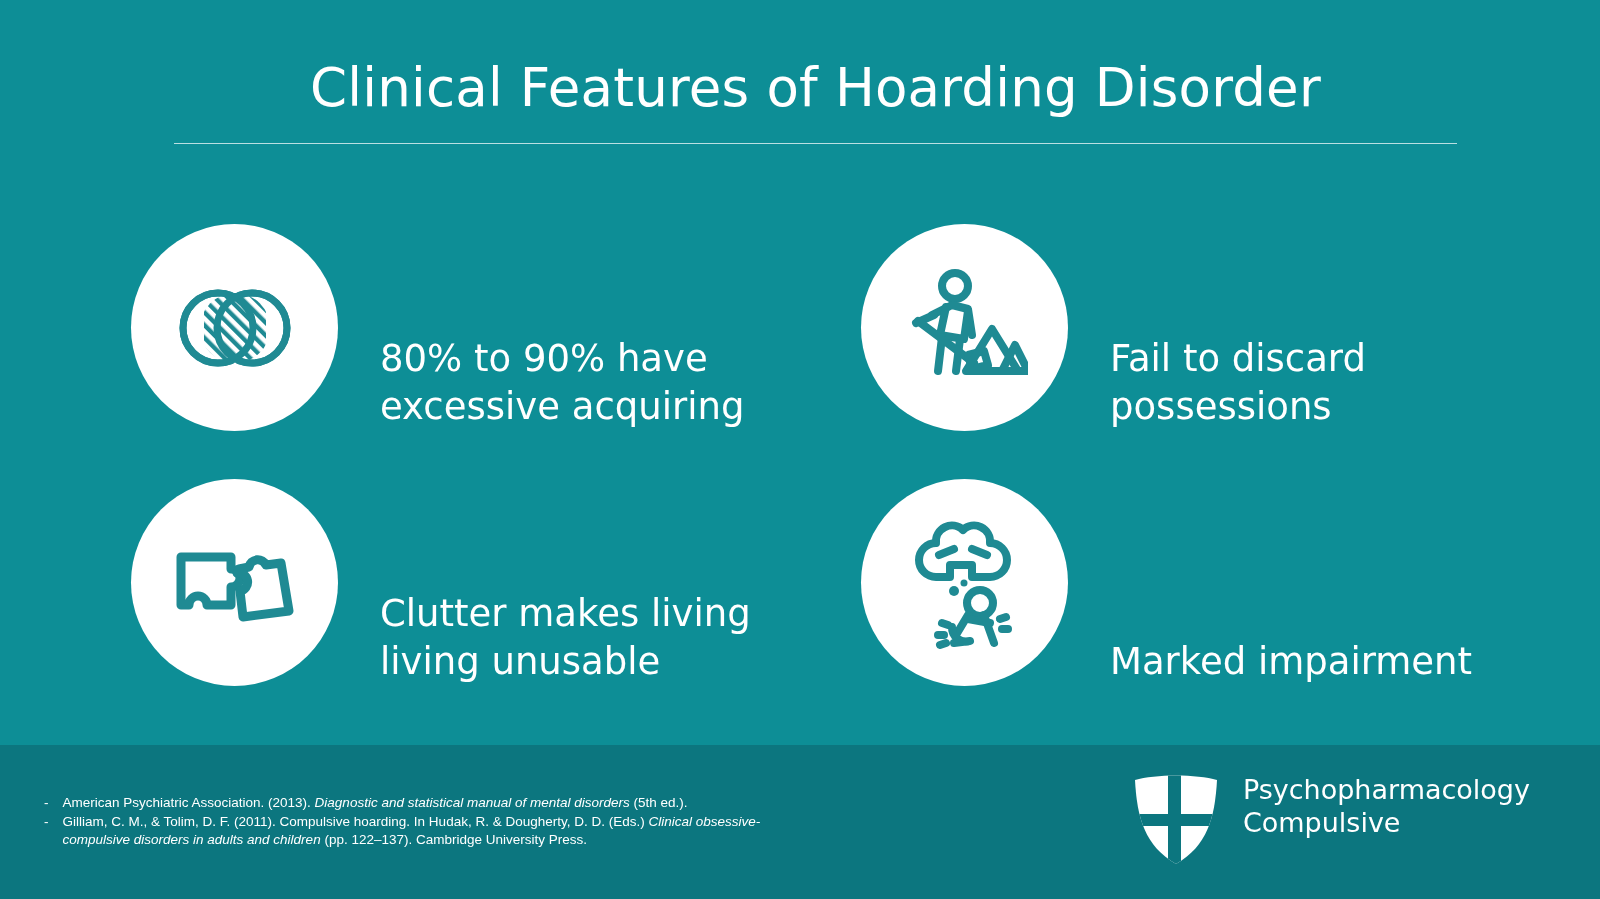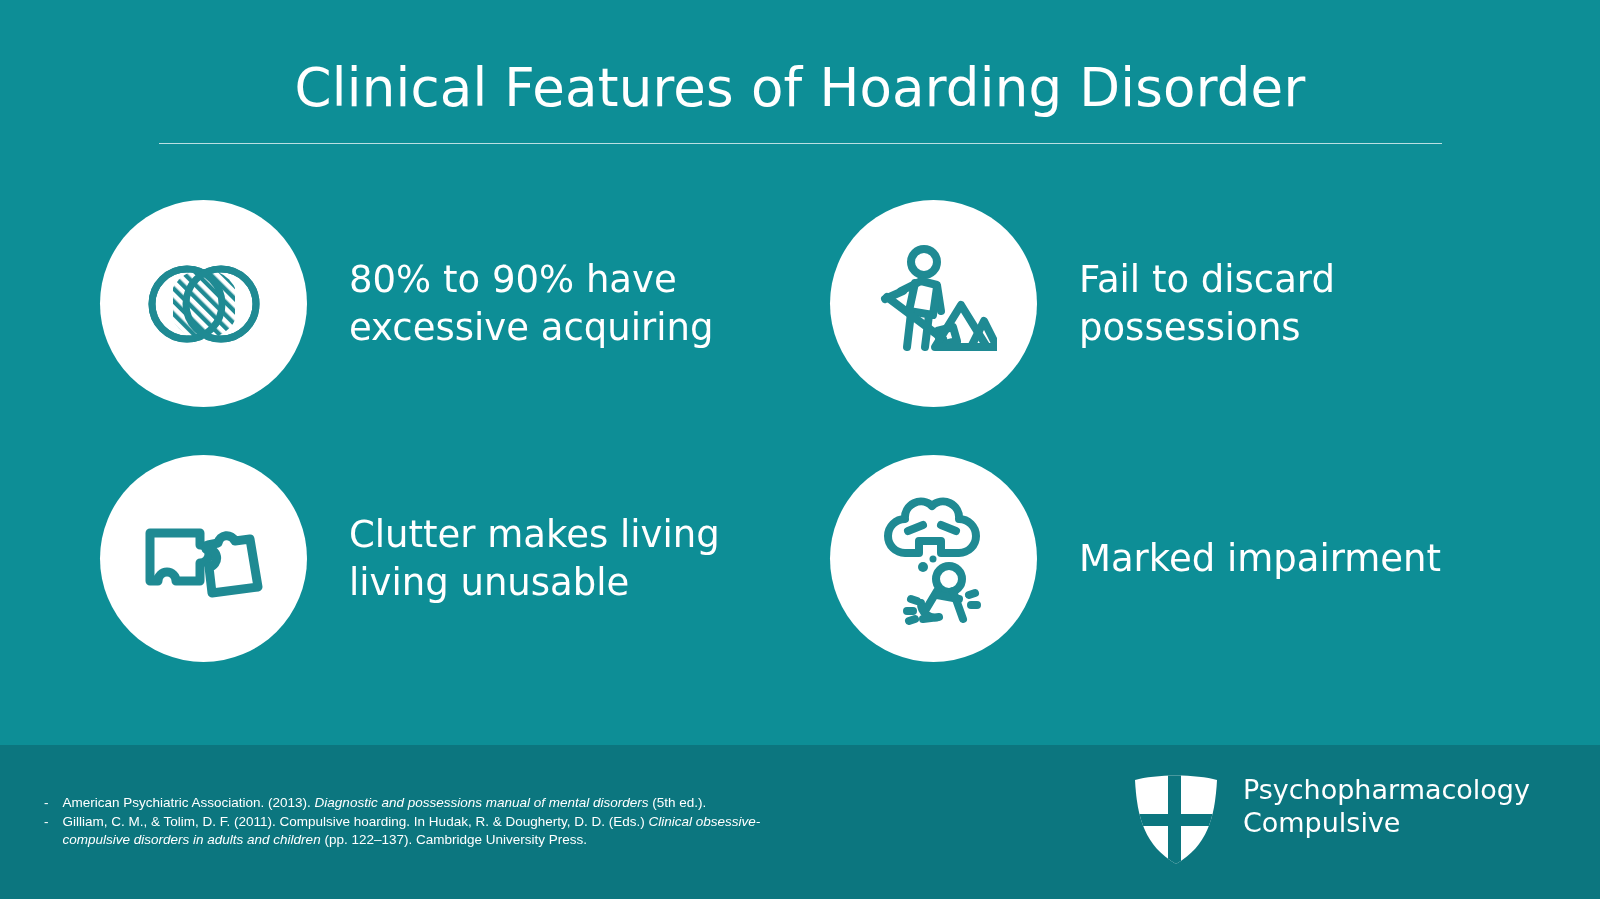--- a/index.html
+++ b/index.html
@@ -17,20 +17,21 @@
   }
 
   
   .slide {
     position: relative;
     width: 1600px;
     height: 899px;
     background: #0d8e96;
     display: flex;
     flex-direction: column;
+    padding-left: 31px;
   }
 
   
   .title-zone {
     padding-top: 58px;
     flex: 0 0 auto;
   }
   .slide-title {
     text-align: center;
     color: #ffffff;
@@ -54,21 +55,21 @@
     grid-template-columns: 730px 730px;
     grid-template-rows: 255px 255px;
     column-gap: 0px;
     row-gap: 0px;
     padding: 32px 0 0 100px;
     align-content: start;
   }
 
   .feature {
     display: flex;
-    align-items: center;
+    align-items: flex-end;
     gap: 42px;
   }
 
   .icon-circle {
     flex: 0 0 auto;
     width: 207px;
     height: 207px;
     border-radius: 50%;
     background: #ffffff;
     display: flex;
@@ -272,21 +273,21 @@
       <div class="feature-text">Marked impairment</div>
     </div>
 
   </div>
 
   <div class="footer">
 
     <div class="references">
       <div class="ref-line">
         <span class="ref-dash">-</span>
-        <span class="ref-body"><span>American Psychiatric Association. (2013). </span><i>Diagnostic and possessions manual of mental disorders</i><span> (5th ed.).</span></span>
+        <span class="ref-body"><span>American Psychiatric Association. (2013). </span><i>Diagnostic and statistical manual of mental disorders</i><span> (5th ed.).</span></span>
       </div>
       <div class="ref-line">
         <span class="ref-dash">-</span>
         <span class="ref-body"><span>Gilliam, C. M., &amp; Tolim, D. F. (2011). Compulsive hoarding. In Hudak, R. &amp; Dougherty, D. D. (Eds.) </span><i>Clinical obsessive-compulsive disorders in adults and children</i><span> (pp. 122–137). Cambridge University Press.</span></span>
       </div>
     </div>
 
     <div class="logo">
       <span class="logo-mark">
         <svg width="90" height="92" viewBox="0 0 90 92">

